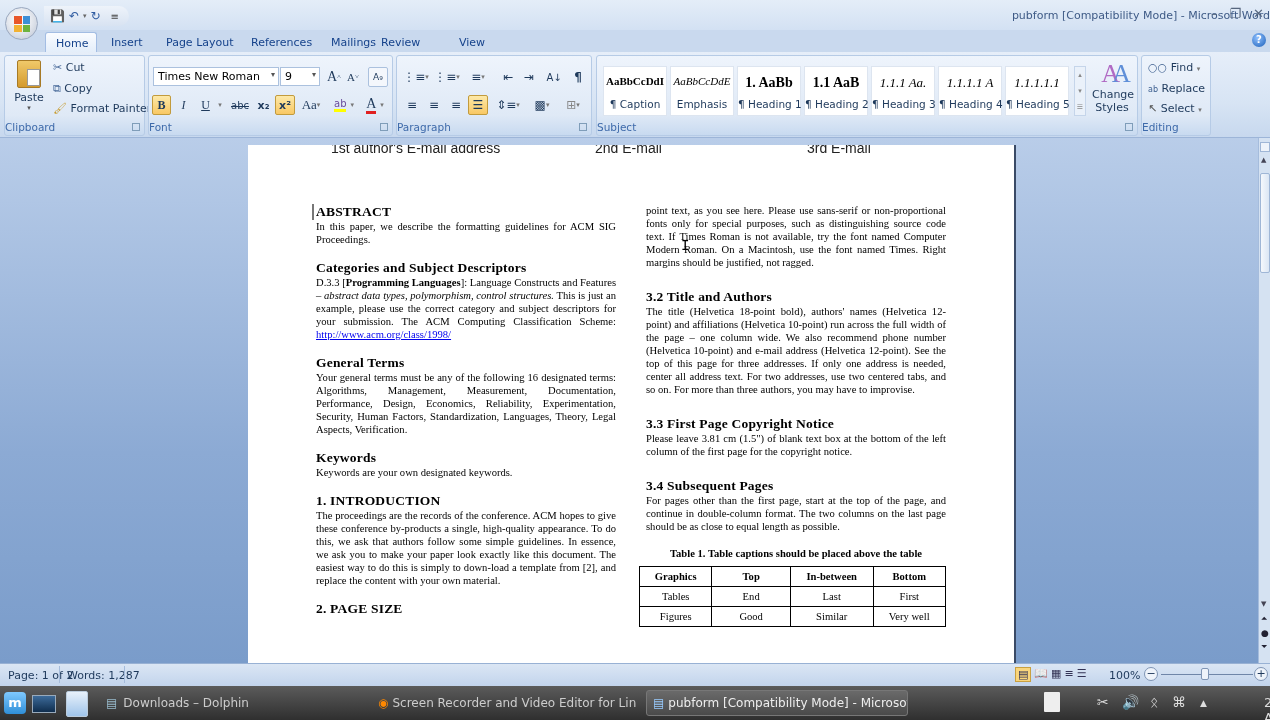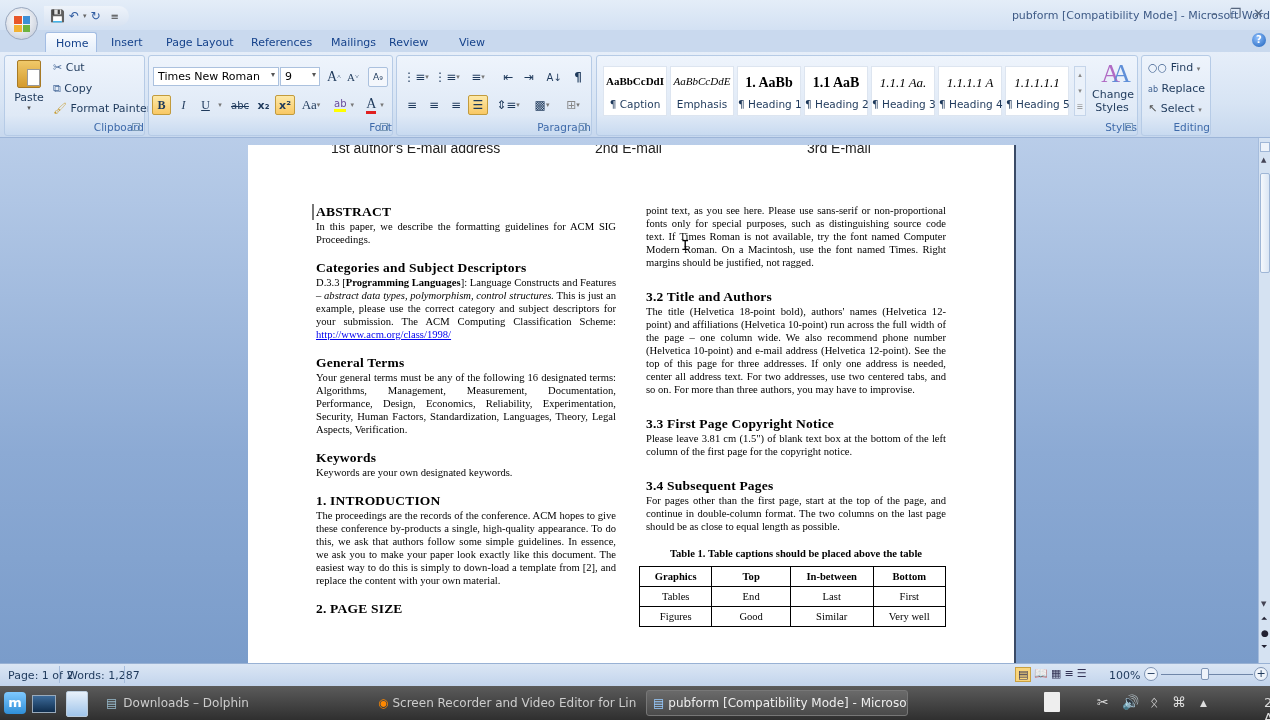--- a/index.html
+++ b/index.html
@@ -11,21 +11,21 @@
 .office-logo i{display:block}
 .qat{position:absolute;left:44px;top:6px;height:20px;display:flex;align-items:center;gap:4px;padding:0 10px 0 6px;border-radius:0 10px 10px 0;background:linear-gradient(#eef3fa,#d8e3f2)}
 .qat span{display:inline-block;font-size:12px;color:#2d5aa0}
 .winctl{position:absolute;right:6px;top:6px;display:flex;gap:12px;color:#56667e;font-size:13px}
 .tabsbar{position:absolute;left:0;top:30px;width:1270px;height:22px;background:#c9d9ee}
 .tab{position:absolute;top:2px;height:20px;padding:4px 10px 0;color:#15428b;font-size:11px}
 .tab.active{background:linear-gradient(#fafcff,#e4eefa);border:1px solid #a3bde3;border-bottom:none;border-radius:3px 3px 0 0}
 .help{position:absolute;right:4px;top:33px;width:14px;height:14px;border-radius:50%;background:radial-gradient(circle at 40% 35%,#8fc0ff,#1b5fb8);color:#fff;font-size:10px;text-align:center;line-height:14px;font-weight:bold}
 .ribbon{position:absolute;left:0;top:52px;width:1270px;height:86px;background:linear-gradient(#e6eef9 0%,#d7e4f4 60%,#c7d8ee 100%);border-bottom:1px solid #9db5d8}
 .group{position:absolute;top:3px;height:81px;border:1px solid #b6cbe6;border-radius:3px;background:linear-gradient(#eef4fc 0%,#dfe9f6 75%,#c8daf0 100%)}
-.glabel{position:absolute;bottom:2px;left:0;width:100%;text-align:right;color:#3e6aaa;font-size:10.5px}
+.glabel{position:absolute;bottom:2px;left:0;width:100%;text-align:left;color:#3e6aaa;font-size:10.5px}
 .dlg{position:absolute;bottom:4px;right:4px;width:8px;height:8px;border:1px solid #7f9db9;font-size:6px}
 .btn{position:absolute;font-size:11px;color:#1e395b;white-space:nowrap}
 .ibtn{position:absolute;height:20px;display:flex;align-items:center;justify-content:center;font-size:12px;color:#1e395b;border-radius:2px}
 .ibtn.on{background:linear-gradient(#fde9a8,#f9c864);border:1px solid #c29b3d}
 .combo{position:absolute;height:19px;background:#fff;border:1px solid #abc1de;font-size:11px;color:#000;padding:2px 4px}
 .combo .arr{position:absolute;right:3px;top:2px;font-size:8px;color:#555}
 .stylebox{position:absolute;top:10px;width:64px;height:50px;background:#fff;border:1px solid #dde5f0;text-align:center}
 .stylebox .prev{font-family:"Liberation Serif",serif;font-size:12px;margin-top:8px;height:18px;color:#000;white-space:nowrap;overflow:hidden}
 .stylebox .nm{font-size:10.5px;color:#1e395b;margin-top:5px;white-space:nowrap}
 .workspace{position:absolute;left:0;top:138px;width:1258px;height:525px;background:linear-gradient(#b9cde9,#8caad4 60%,#7a9cca)}
@@ -73,21 +73,21 @@
       <i style="background:#6db33f"></i>
   </div>
 </div>
 
 <div class="tabsbar">
   <div class="tab active" style="left:45px;width:52px;text-align:center">Home</div>
   <div class="tab" style="left:101px">Insert</div>
   <div class="tab" style="left:156px">Page Layout</div>
   <div class="tab" style="left:241px">References</div>
   <div class="tab" style="left:321px">Mailings</div>
-  <div class="tab" style="left:379px">Review</div>
+  <div class="tab" style="left:371px">Review</div>
   <div class="tab" style="left:449px">View</div>
 </div>
 <div class="help">?</div>
 
 <div class="ribbon">
 
   <div class="group" style="left:4px;width:141px">
     <div style="position:absolute;left:5px;top:4px;width:38px;height:58px;text-align:center">
       <div style="margin:0 auto;width:24px;height:28px;background:linear-gradient(#f0c96a,#d49a2c);border:1px solid #a77a25;border-radius:2px;position:relative">
         <div style="position:absolute;left:9px;top:8px;width:13px;height:17px;background:#fff;border:1px solid #999"></div>
@@ -223,21 +223,21 @@
       </div>
     <div style="position:absolute;left:477px;top:10px;width:12px;height:50px;border:1px solid #c5d5ea;background:#eaf1fa;font-size:7px;color:#888;text-align:center;line-height:16px">
       <div>▴</div>
       <div>▾</div>
       <div>☰</div>
     </div>
     <div style="position:absolute;left:493px;top:4px;width:44px;text-align:center;color:#1e395b;font-size:11px;line-height:13px">
       <div style="font-family:'Liberation Serif',serif;font-size:26px;line-height:28px;color:#5f8fd8;letter-spacing:-8px"><span style="color:#b06ac4">A</span>A</div>
       <div style="width:40px;margin:0 auto">Change Styles</div>
     </div>
-    <div class="glabel">Styles</div>
+    <div class="glabel">Subject</div>
     <div class="dlg"></div>
   </div>
 
   <div class="group" style="left:1141px;width:70px">
     <div class="btn" style="left:6px;top:5px"><span style="color:#3d5f8f">○○</span> <span>Find</span> <span style="font-size:7px;color:#777">▾</span></div>
     <div class="btn" style="left:6px;top:26px"><span style="font-size:8px;color:#3d5f8f">ab</span> <span>Replace</span></div>
     <div class="btn" style="left:6px;top:46px"><span style="color:#555">↖</span> <span>Select</span> <span style="font-size:7px;color:#777">▾</span></div>
     <div class="glabel">Editing</div>
   </div>
 </div>

